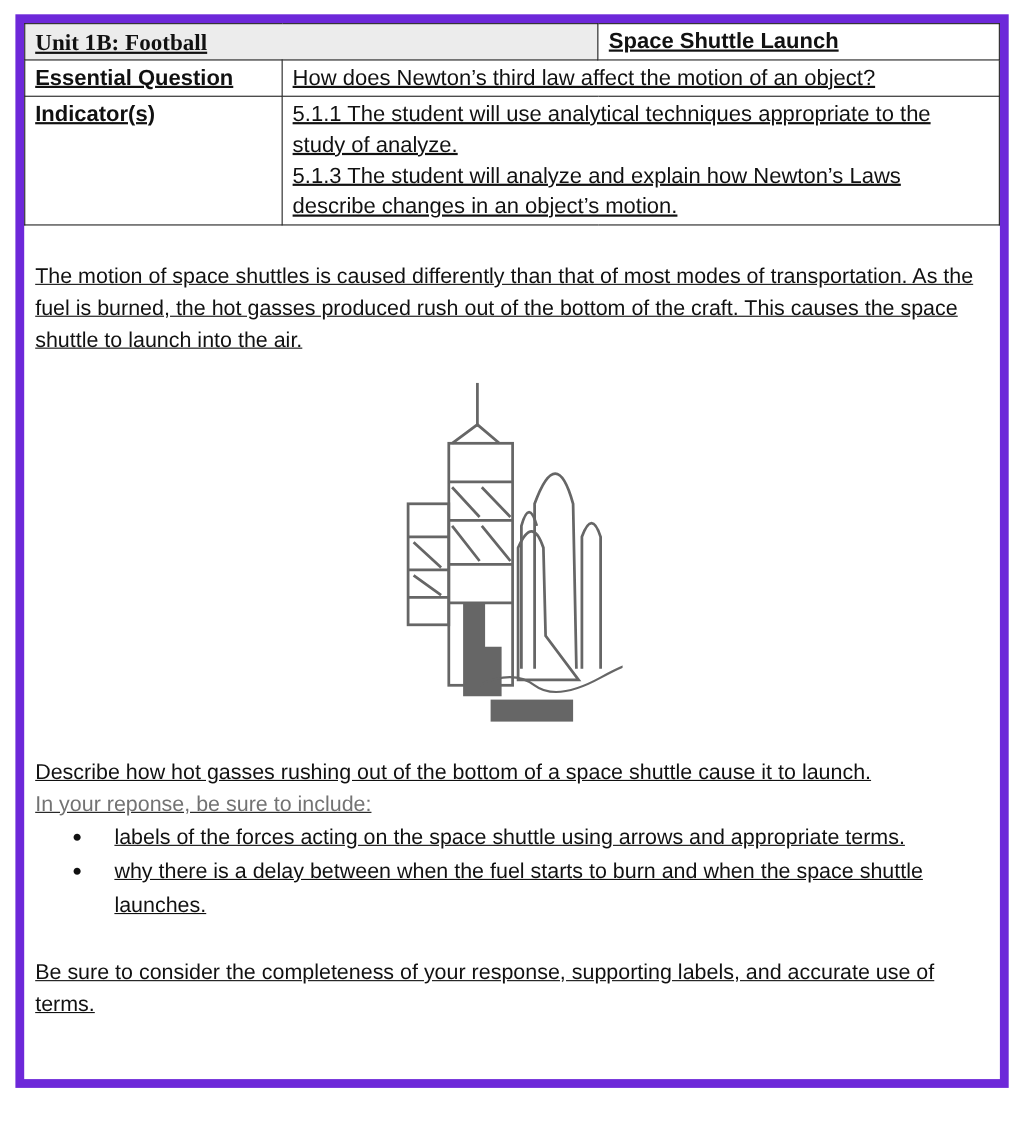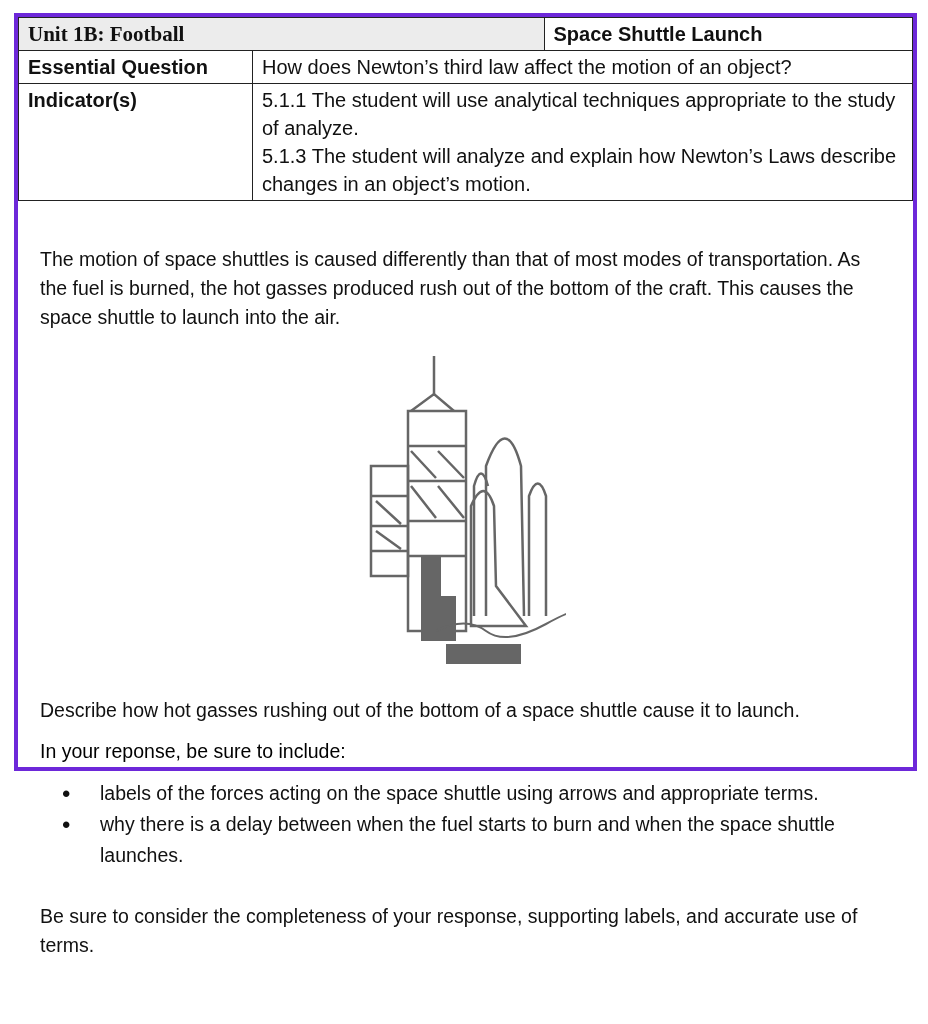--- a/index.html
+++ b/index.html
@@ -1,29 +1,29 @@
 <!DOCTYPE html>
 <html><head>
 <meta charset="utf-8">
 <style>
   html, body { margin:0; padding:0; background:#fff; }
   body { width:928px; height:1024px; position:relative; overflow:hidden;
          font-family:"Liberation Sans", sans-serif; color:#111; }
-  .sheet { position:absolute; left:14px; top:13px; width:903px; height:758px;
-           border:4px solid #6d28d9; box-sizing:border-box; }
+  .sheet { position:absolute; left:14px; top:13px; width:903px; height:976px;
+           border:8px solid #6d28d9; box-sizing:border-box;text-decoration:underline; }
   table.hdr { border-collapse:collapse; width:100%; }
   table.hdr td { border:1.5px solid #222; padding:2px 9px 2px 9px; vertical-align:top;
                  font-size:20px; line-height:28px; }
   .unit { background:#ececec; font-family:"Liberation Serif", serif; font-weight:bold; font-size:21px !important; }
   .title-cell { font-weight:bold; }
   .lbl { font-weight:bold; width:215px; }
   .body { padding:32px 10px 0 10px; font-size:19.5px; line-height:29px; }
-  .p { margin:12px; }
+  .p { margin:0; }
   .figure { display:flex; justify-content:center; margin:24px 0 30px 0; height:310px; }
-  .gray { color:#000000; }
+  .gray { color:#737373; }
   ul.req { margin:0; padding-left:72px; list-style:none; }
   ul.req li { position:relative; line-height:31px; }
   ul.req li::before { content:"\2022"; position:absolute; left:-38px; font-size:24px; }
   .closing { margin-top:31px; }
 </style>
 </head>
 <body>
 
 <div class="sheet">
   <table class="hdr">

